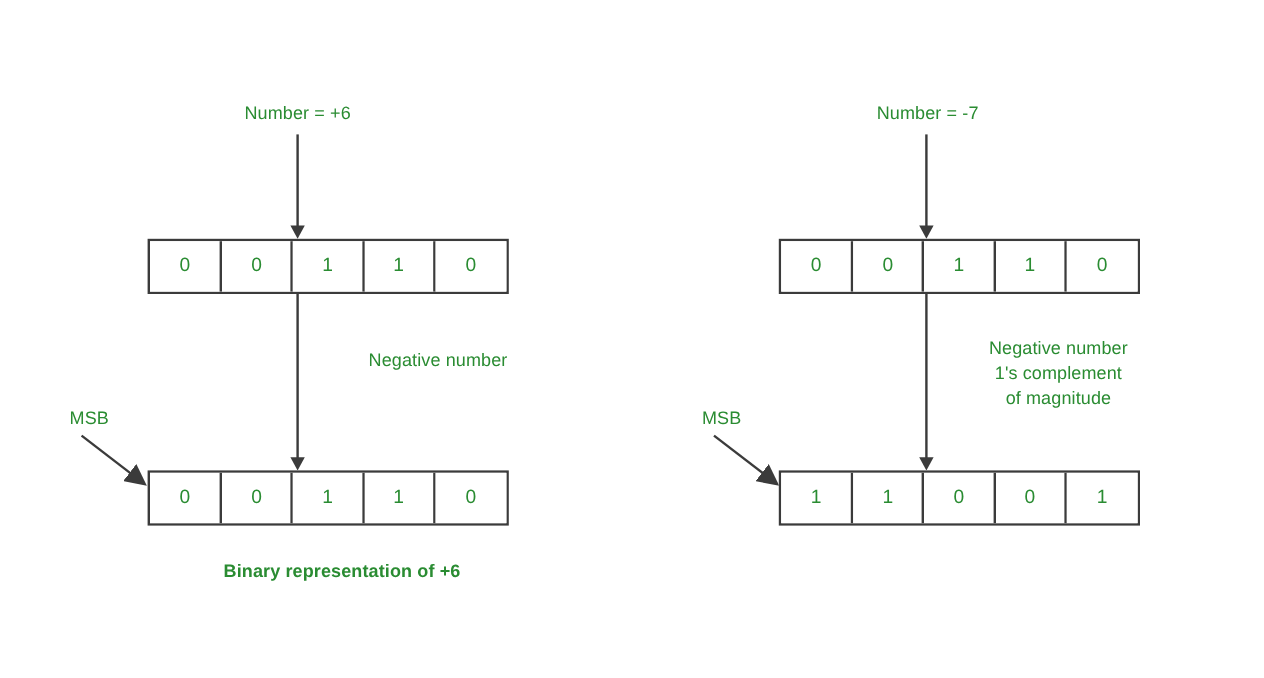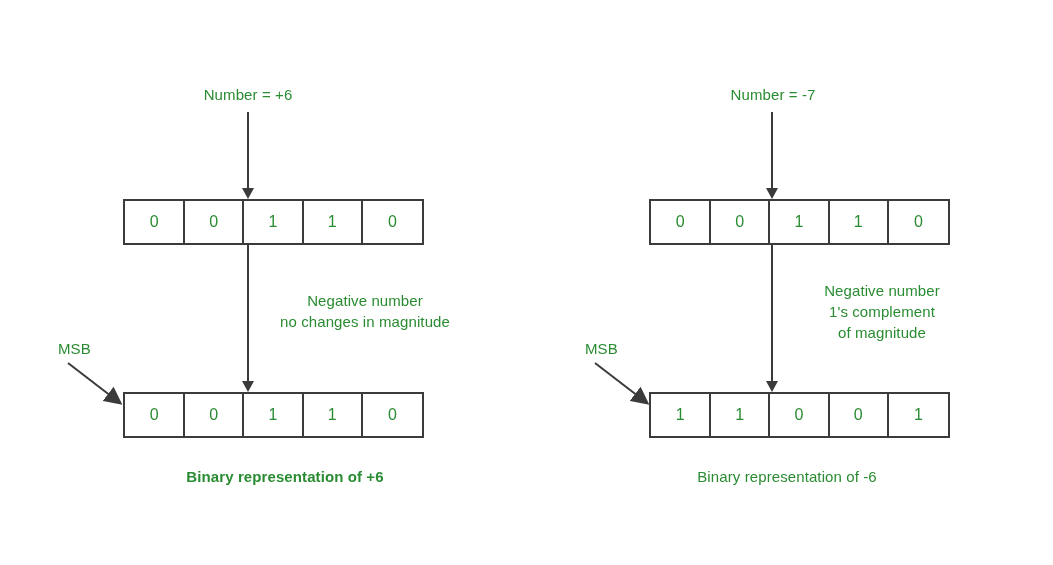--- a/index.html
+++ b/index.html
@@ -96,21 +96,20 @@
     <div class="bit-cell" style="width:60px;">1</div>
     <div class="bit-cell" style="width:60px;">1</div>
     <div class="bit-cell" style="width:60px;">0</div>
   </div>
 
   <div class="vline" style="left:247px; top:245px; height:139px;"></div>
   <div class="arrowhead-down" style="left:248px; top:381px;"></div>
 
   <div class="lbl multi center" style="left:365px; top:290px; width:230px;">
     <span>Negative number</span><br>
-    <span>no changes in magnitude</span>
   </div>
 
   <div class="lbl" style="left:58px; top:338px;">MSB</div>
   <svg class="diag-arrow" style="left:60px; top:355px;" width="100" height="62" viewBox="0 0 100 62">
     <defs>
       <marker id="ah-l" markerWidth="9" markerHeight="9" refX="7.5" refY="4.5" orient="auto">
         <path d="M0,0 L9,4.5 L0,9 z" fill="#3b3b3b"></path>
       </marker>
     </defs>
     <line x1="8" y1="8" x2="60" y2="48" stroke="#3b3b3b" stroke-width="2" marker-end="url(#ah-l)"></line>
@@ -159,15 +158,14 @@
   </svg>
 
   <div class="register" style="left:649px; top:392px; width:301px; height:46px;">
     <div class="bit-cell" style="width:61px;">1</div>
     <div class="bit-cell" style="width:60px;">1</div>
     <div class="bit-cell" style="width:60px;">0</div>
     <div class="bit-cell" style="width:60px;">0</div>
     <div class="bit-cell" style="width:60px;">1</div>
   </div>
 
-  <div class="lbl center" style="left:787px; top:466px;">Binary representation of -6</div>
 
 </div>
 
 </body></html>

